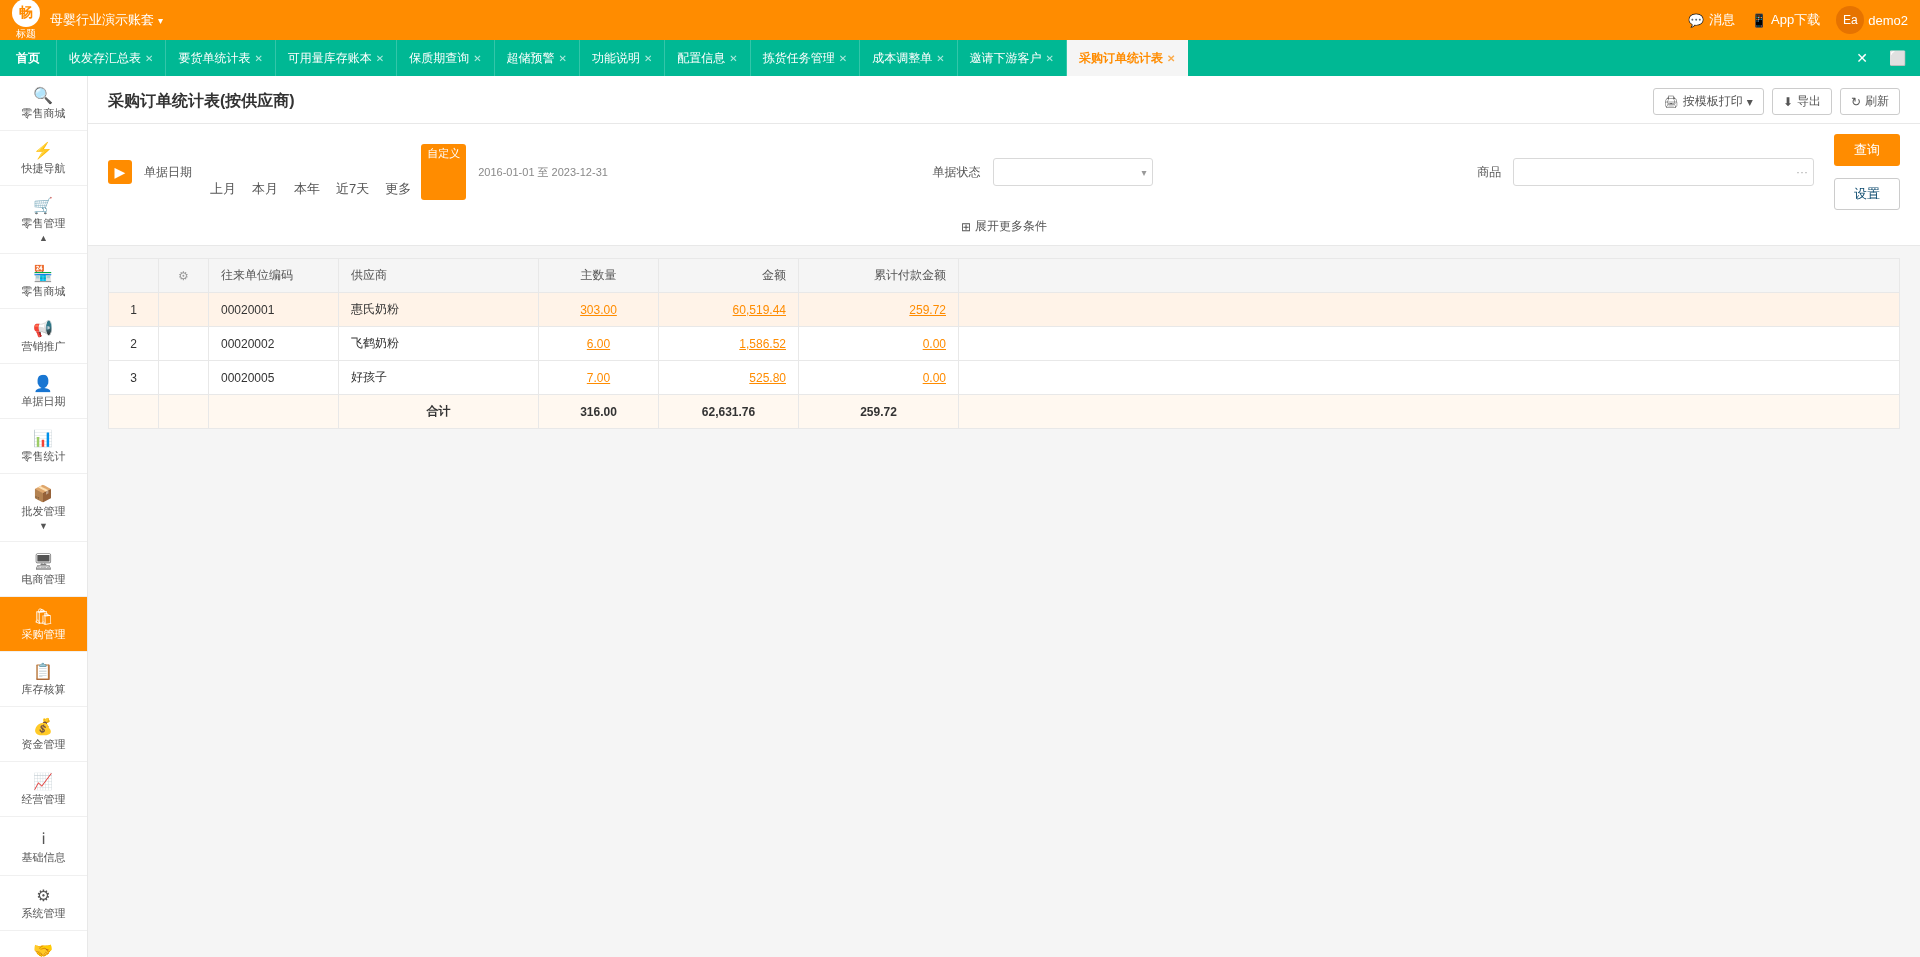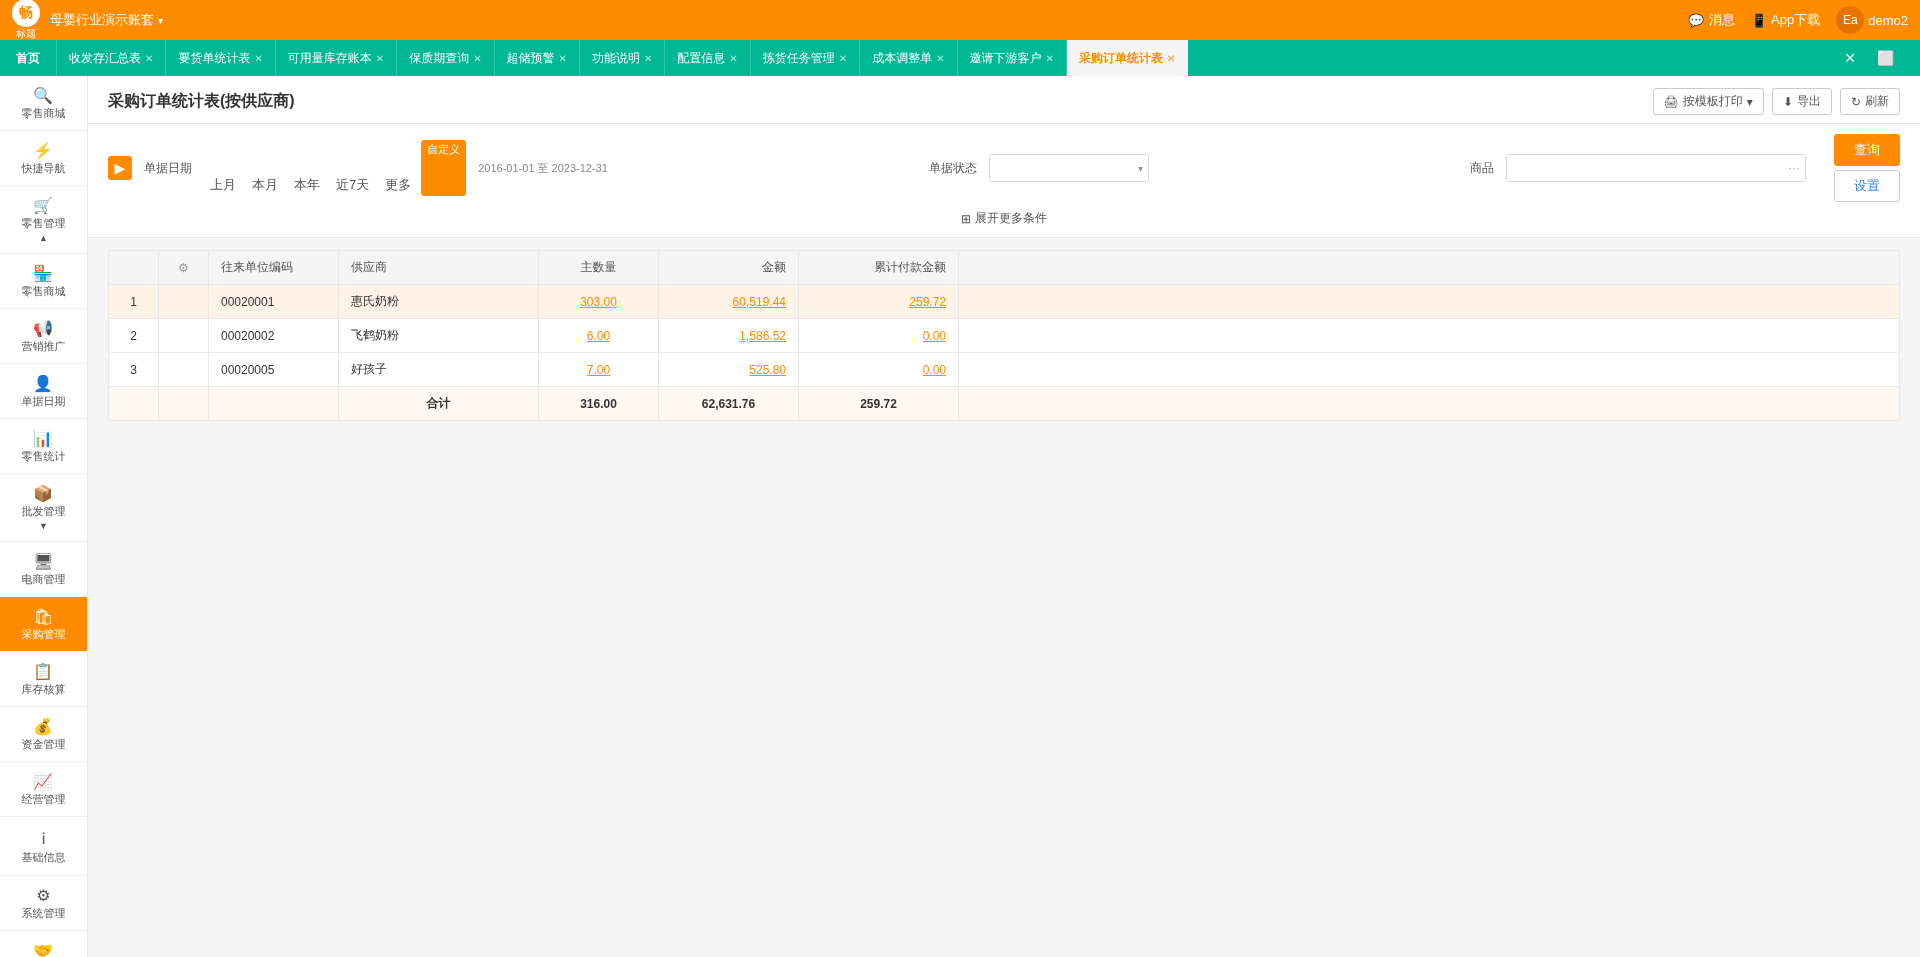--- a/index.html
+++ b/index.html
@@ -26,21 +26,21 @@
     .top-bar-right { display: flex; align-items: center; gap: 16px; color: #fff; font-size: 13px; }
     .top-bar-right span { display: flex; align-items: center; gap: 4px; cursor: pointer; }
     .avatar { width: 28px; height: 28px; border-radius: 50%; background: #e67300; display: flex; align-items: center; justify-content: center; color: #fff; font-size: 12px; }
 
     
     .nav-tabs {
       height: 36px;
       background: #00b894;
       display: flex;
       align-items: center;
-      padding: 0 16px 0 0;
+      padding: 0 4px 0 0;
       overflow: hidden;
       flex-shrink: 0;
     }
     .nav-tab {
       height: 36px;
       padding: 0 12px;
       display: flex;
       align-items: center;
       gap: 4px;
       color: #fff;
@@ -173,21 +173,21 @@
     .expand-more-row { display: flex; justify-content: center; margin-top: 8px; }
     .expand-more-btn {
       display: flex; align-items: center; gap: 4px;
       font-size: 12px; color: #555; cursor: pointer; background: none; border: none;
     }
     .btn-query {
       background: #ff8c00; color: #fff; border: none; border-radius: 3px;
       padding: 6px 20px; font-size: 13px; cursor: pointer; height: 32px;
     }
     .btn-settings {
-      background: #fff; color: #3b82f6; border: 1px solid #ccc; border-radius: 3px;
+      background: #fff; color: #0c4a6e; border: 1px solid #ccc; border-radius: 3px;
       padding: 6px 8px; font-size: 13px; cursor: pointer; height: 32px;
     }
 
     
     .table-area { flex: 1; overflow-y: auto; padding: 12px 20px; }
     .data-table { width: 100%; border-collapse: collapse; background: #fff; }
     .data-table th {
       background: #f5f5f5; border: 1px solid #e8e8e8;
       padding: 8px 12px; font-size: 12px; color: #555; font-weight: normal;
       text-align: left;
@@ -418,21 +418,21 @@
         </div>
 
         <span style="flex:1"></span>
 
         <span class="filter-label">商品</span>
         <div class="goods-input-wrapper">
           <input type="text" style="">
           <span class="dots">···</span>
         </div>
 
-        <div style="display:flex;flex-direction:column;gap:4px;margin-left:16px;">
+        <div style="display:flex;flex-direction:column;gap:12px;margin-left:8px;">
           <button class="btn-query">查询</button>
           <button class="btn-settings">设置</button>
         </div>
       </div>
 
       <div class="expand-more-row">
         <button class="expand-more-btn">
           <span>⊞</span>
           <span>展开更多条件</span>
         </button>

